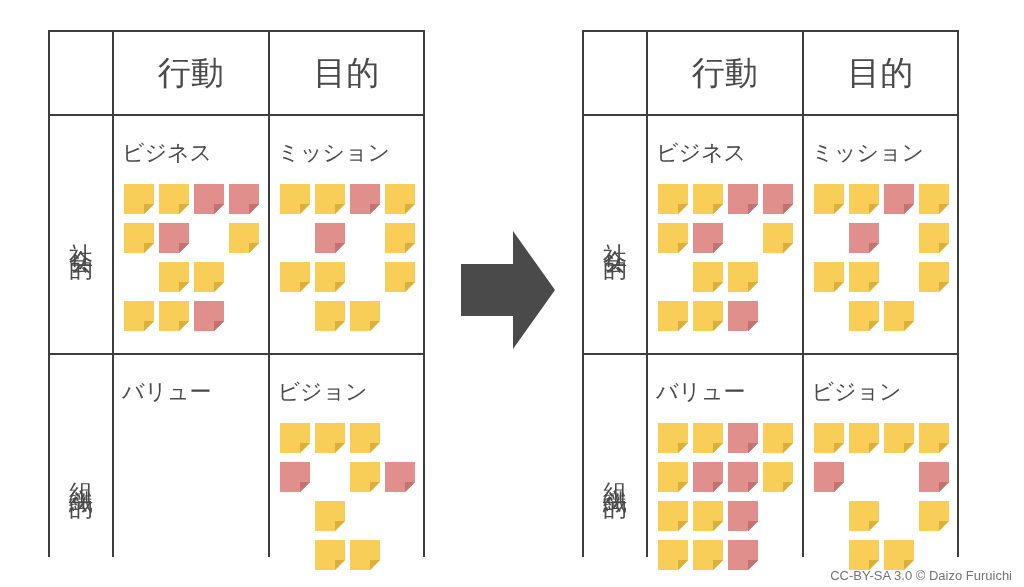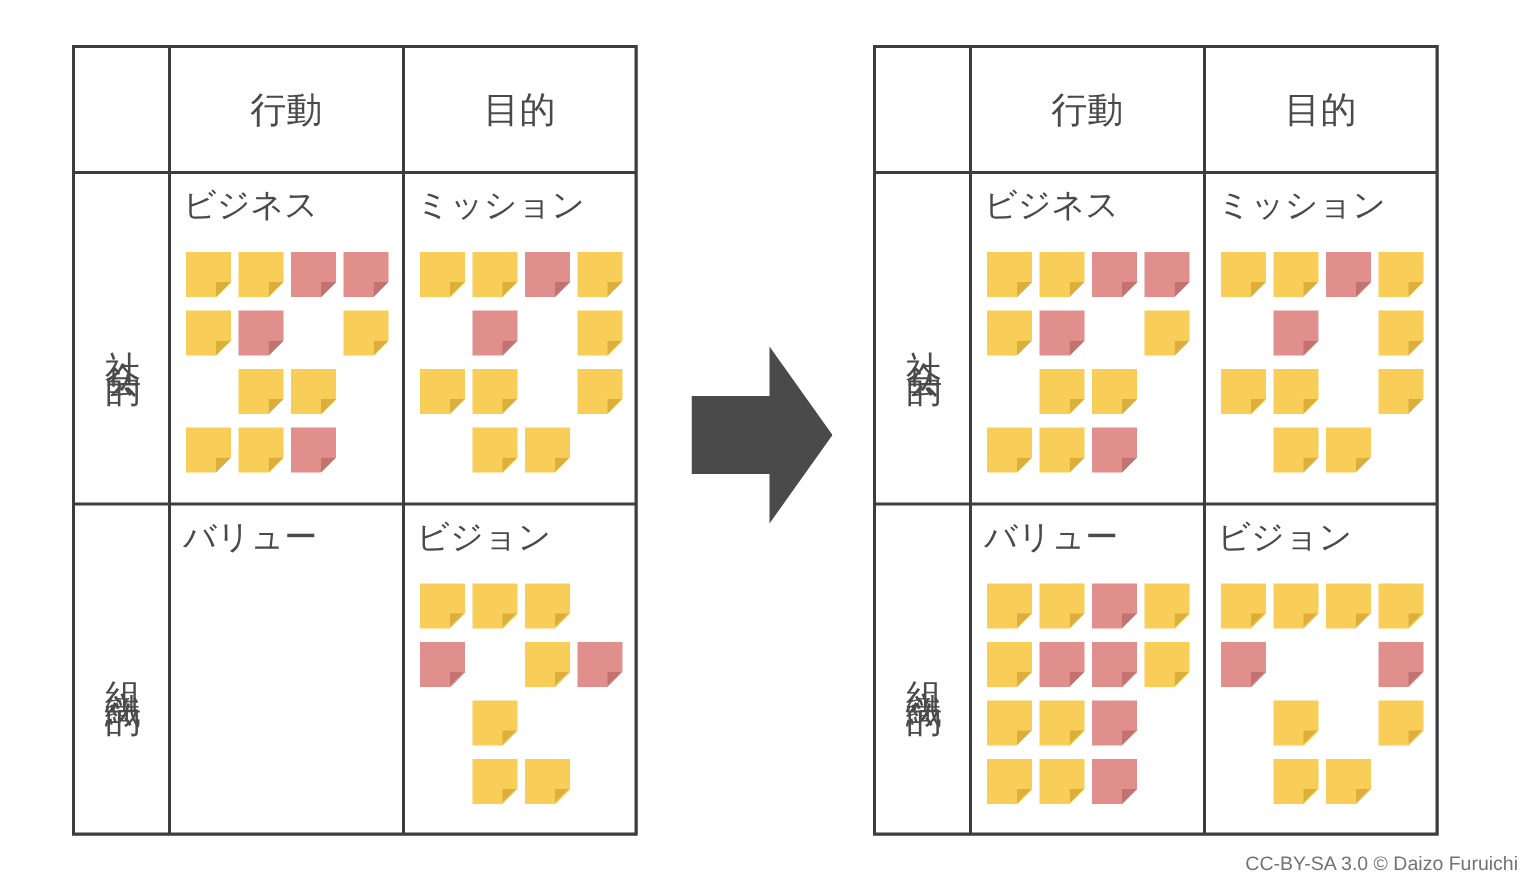--- a/index.html
+++ b/index.html
@@ -10,26 +10,26 @@
   
   .matrix{
     position:absolute;top:30px;width:377px;height:527px;
     display:grid;grid-template-columns:62px 1fr 1fr;grid-template-rows:82px 1fr 1fr;
     background:var(--border,#3d3d3d);gap:2px;border:2px solid var(--border,#3d3d3d);
     box-sizing:border-box;
   }
   .matrix.left{left:48px;}
   .matrix.right{left:582px;}
   .mcell{background:#fff;position:relative;}
-  .col-header{display:flex;align-items:center;justify-content:center;font-size:24px;}
+  .col-header{display:flex;align-items:center;justify-content:center;font-size:33px;}
   .row-header{display:flex;align-items:center;justify-content:center;}
   .row-header .vert{
     writing-mode:vertical-rl;text-orientation:upright;font-size:24px;letter-spacing:7px;
   }
-  .content{padding:6px 8px;box-sizing:border-box;}
+  .content{padding:22px 8px;box-sizing:border-box;}
   .cell-label{font-size:22px;line-height:30px;}
   .notes{
     margin:16px 0 0 2px;display:grid;grid-template-columns:repeat(4,30px);
     grid-auto-rows:30px;column-gap:5px;row-gap:9px;
   }
   
   .note{position:relative;width:30px;height:30px;}
   .note.y{background:linear-gradient(315deg,transparent 7px,var(--yellow,#f8ce58) 0);}
   .note.p{background:linear-gradient(315deg,transparent 7px,var(--pink,#e18f8d) 0);}
   .note::after{

